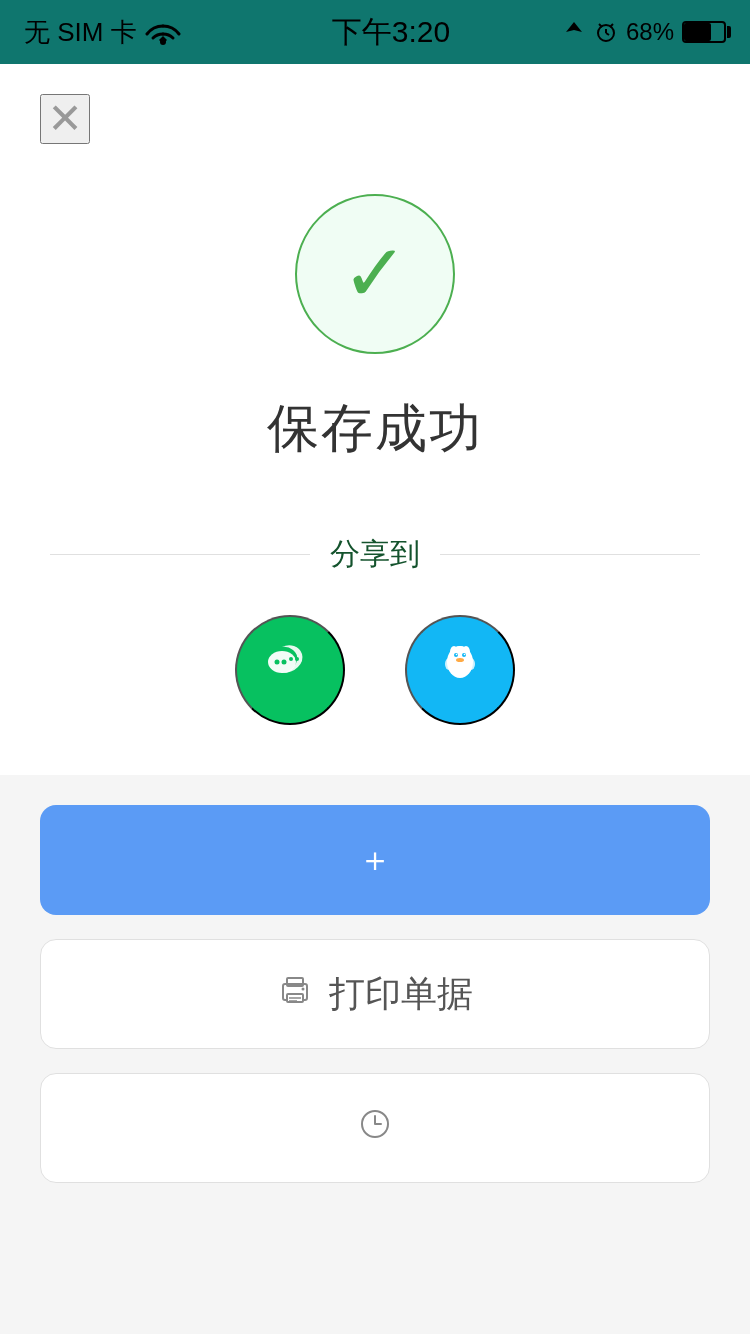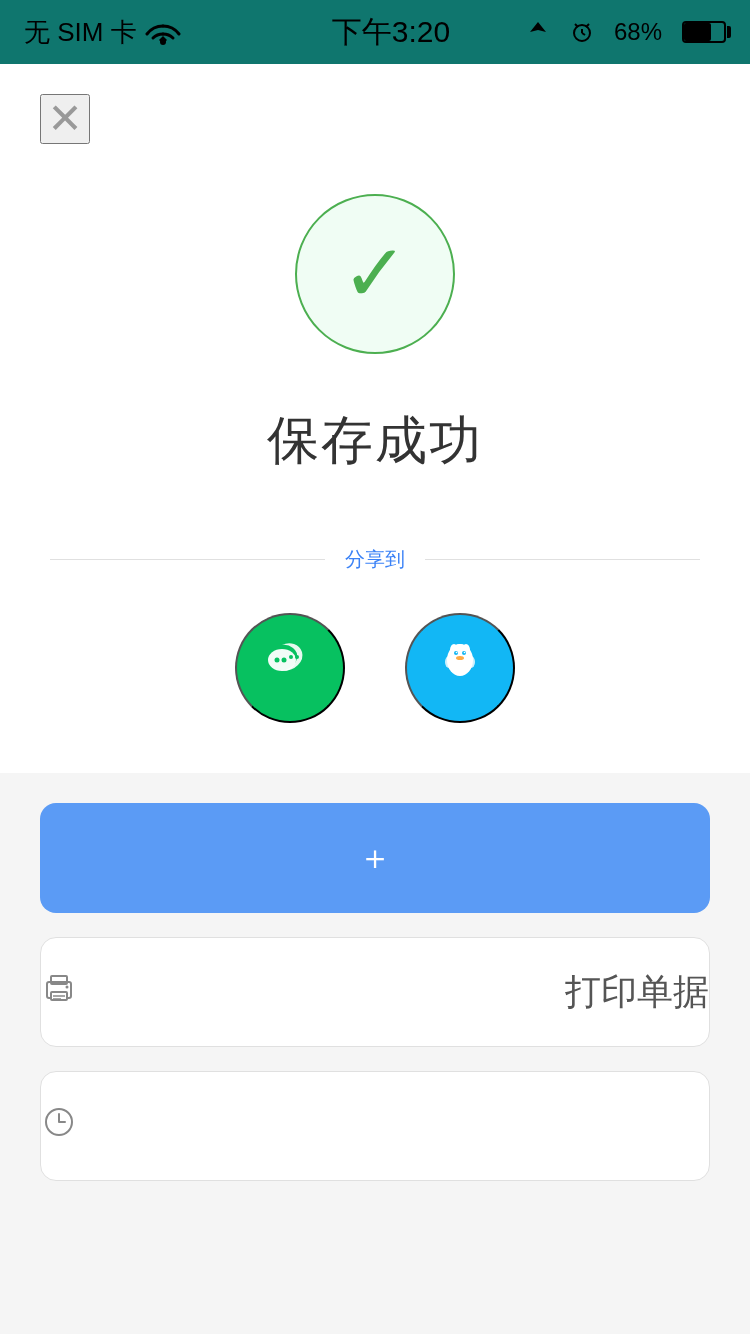--- a/index.html
+++ b/index.html
@@ -40,21 +40,21 @@
       transform: translateX(-50%);
       font-size: 30px;
       font-weight: 500;
       color: #000;
       margin-left: 16px;
     }
 
     .status-right {
       display: flex;
       align-items: center;
-      gap: 20px;
+      gap: 8px;
       font-size: 24px;
       color: #000;
     }
 
     .battery-icon {
       width: 44px;
       height: 22px;
       border: 2px solid #000;
       border-radius: 4px;
       position: relative;
@@ -130,42 +130,41 @@
       font-size: 80px;
       color: #4CAF50;
       line-height: 1;
     }
 
     .success-title {
       font-size: 52px;
       color: #333;
       font-weight: 400;
       letter-spacing: 2px;
-      margin-top: 12px;
     }
 
     
     .share-divider {
       width: 100%;
       display: flex;
       align-items: center;
       padding: 30px 50px;
       gap: 20px;
       background: #fff;
     }
 
     .divider-line {
       flex: 1;
       height: 1px;
       background: #e0e0e0;
     }
 
     .divider-text {
-      font-size: 20px;
-      color: #3b82f6;
+      font-size: 30px;
+      color: #14532d;
       white-space: nowrap;
     }
 
     
     .share-icons {
       display: flex;
       justify-content: center;
       gap: 60px;
       padding: 10px 0 50px;
       background: #fff;
@@ -221,21 +220,21 @@
     .btn-secondary {
       width: 100%;
       height: 110px;
       background: #fff;
       border: 1px solid #e0e0e0;
       border-radius: 16px;
       font-size: 36px;
       color: #555;
       display: flex;
       align-items: center;
-      justify-content: space-between;
+      justify-content: center;
       gap: 16px;
       cursor: pointer;
     }
 
     .btn-icon {
       font-size: 34px;
     }
   </style>
 </head>
 <body>

